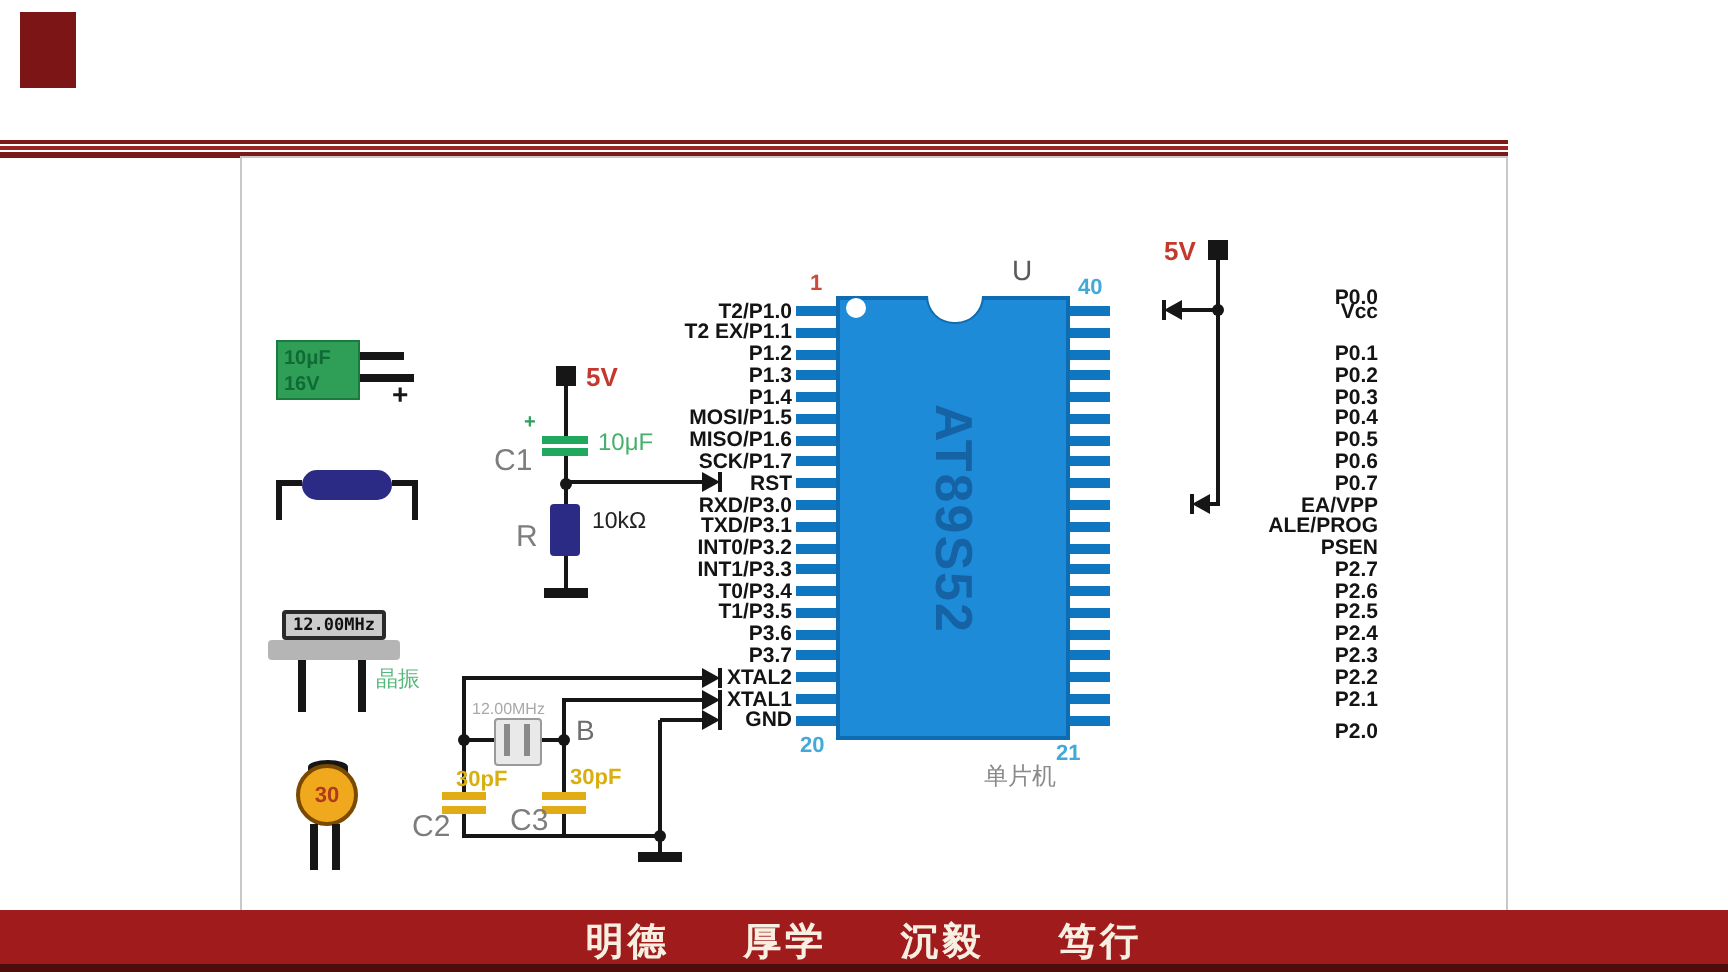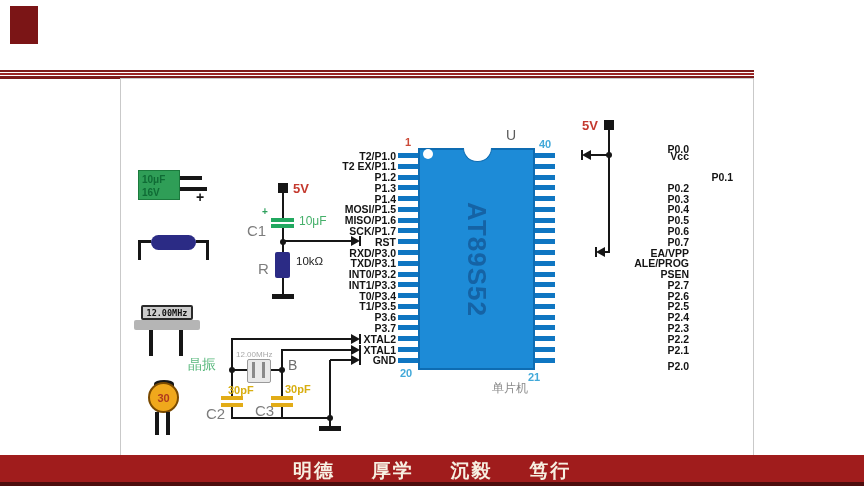--- a/index.html
+++ b/index.html
@@ -95,21 +95,21 @@
   <div class="abs" id="photo-res"></div>
   <div class="abs wire" style="left:138px;top:240px;width:13px;height:3px;"></div>
   <div class="abs wire" style="left:138px;top:240px;width:3px;height:20px;"></div>
   <div class="abs wire" style="left:196px;top:240px;width:13px;height:3px;"></div>
   <div class="abs wire" style="left:206px;top:240px;width:3px;height:20px;"></div>
 
   <div class="abs" id="photo-crys-top">12.00MHz</div>
   <div class="abs" id="photo-crys-base"></div>
   <div class="abs leg" style="left:149px;top:330px;height:26px;"></div>
   <div class="abs leg" style="left:179px;top:330px;height:26px;"></div>
-  <div class="abs" style="left:188px;top:356px;font-size:14px;color:#58b87c;text-align:right;">晶振</div>
+  <div class="abs" style="left:188px;top:332px;font-size:11px;color:#58b87c;text-align:right;">晶振</div>
 
   <div class="abs" id="photo-disc-arc"></div>
   <div class="abs" id="photo-disc">
     <span>30</span>
   </div>
   <div class="abs leg" style="left:155px;top:412px;height:23px;"></div>
   <div class="abs leg" style="left:166px;top:412px;height:23px;"></div>
 
   <div class="abs sq-term" style="left:278px;top:183px;"></div>
   <div class="abs v5" style="left:293px;top:181px;">5V</div>
@@ -231,21 +231,21 @@
       <div class="pin-label pin-label-left" style="top: 332.76px;">XTAL2</div>
       <div class="stub stub-left" style="top: 347.04px;"></div>
       <div class="pin-label pin-label-left" style="top: 343.54px;">XTAL1</div>
       <div class="stub stub-left" style="top: 357.82px;"></div>
       <div class="pin-label pin-label-left" style="top: 354.32px;">GND</div>
       <div class="stub stub-right" style="top: 153px;"></div>
       <div class="pin-label pin-label-right" style="top: 149.5px;">Vcc</div>
       <div class="stub stub-right" style="top: 163.78px;"></div>
       <div class="pin-label pin-label-right" style="top: 143px;">P0.0</div>
       <div class="stub stub-right" style="top: 174.56px;"></div>
-      <div class="pin-label pin-label-right" style="top: 171.06px; margin-left: 44px;">P0.1</div>
+      <div class="pin-label pin-label-right" style="top: 171.06px;">P0.1</div>
       <div class="stub stub-right" style="top: 185.34px;"></div>
       <div class="pin-label pin-label-right" style="top: 181.84px;">P0.2</div>
       <div class="stub stub-right" style="top: 196.12px;"></div>
       <div class="pin-label pin-label-right" style="top: 192.62px;">P0.3</div>
       <div class="stub stub-right" style="top: 206.9px;"></div>
       <div class="pin-label pin-label-right" style="top: 203.4px;">P0.4</div>
       <div class="stub stub-right" style="top: 217.68px;"></div>
       <div class="pin-label pin-label-right" style="top: 214.18px;">P0.5</div>
       <div class="stub stub-right" style="top: 228.46px;"></div>
       <div class="pin-label pin-label-right" style="top: 224.96px;">P0.6</div>

